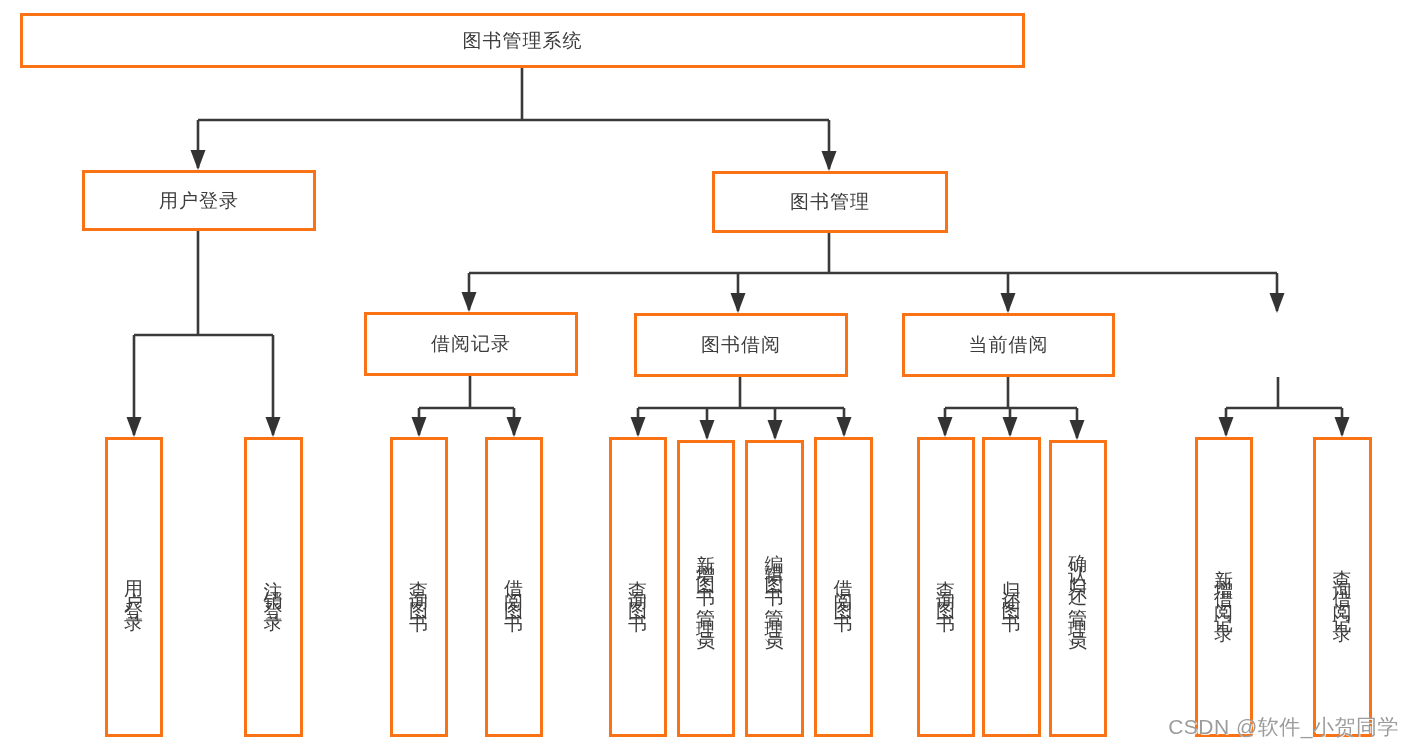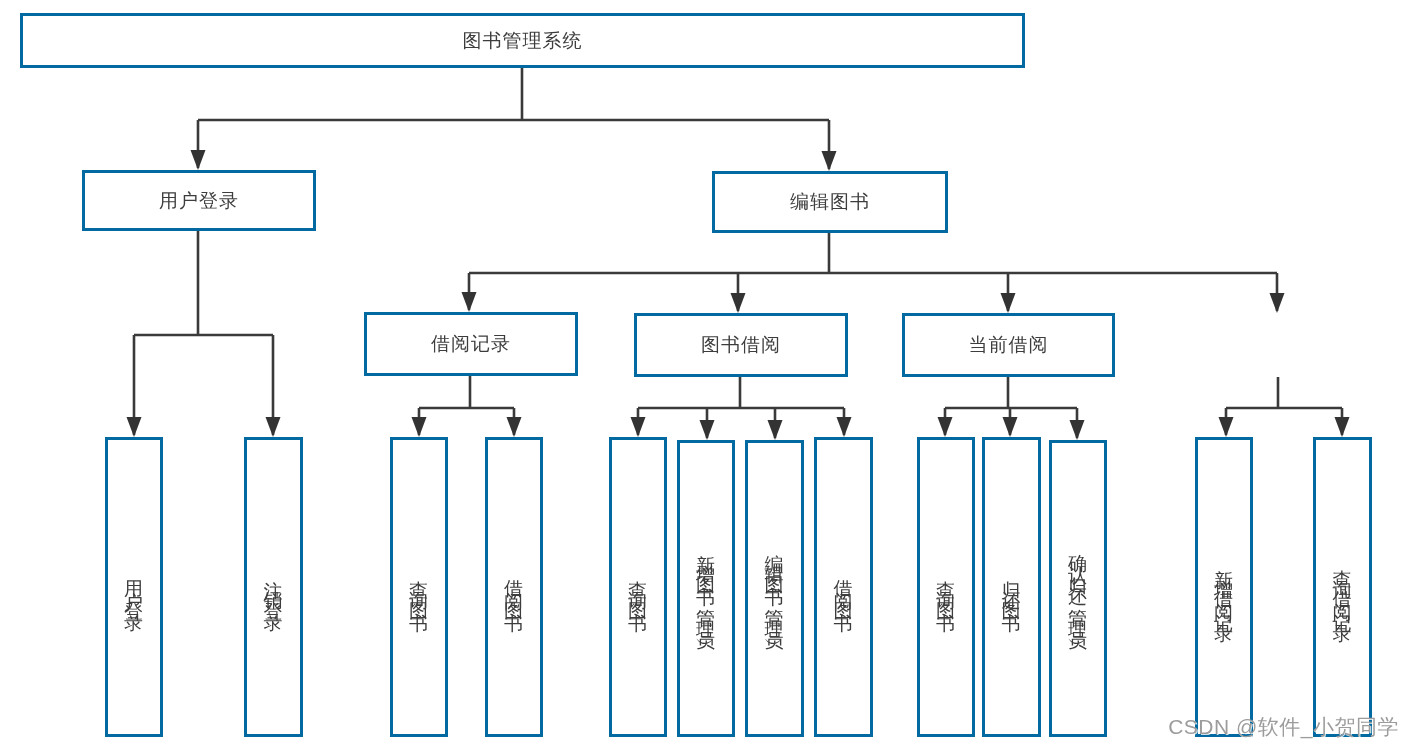--- a/index.html
+++ b/index.html
@@ -12,21 +12,21 @@
   }
   svg.connectors{
     position:absolute;left:0;top:0;width:1405px;height:747px;
     pointer-events:none;
   }
   svg.connectors path{stroke:#3a3a3a;stroke-width:2.6;fill:none;}
   svg.connectors polygon{fill:#333333;stroke:none;}
   .box{
     position:absolute;
     box-sizing:border-box;
-    border:3px solid #0369a1;
+    border:3px solid #f97316;
     background:#ffffff;
     display:flex;
     align-items:center;
     justify-content:center;
     color:#3d3d3d;
   }
   .box.h{
     font-size:19px;
     letter-spacing:1px;
   }
@@ -73,21 +73,21 @@
       <polygon points="1002.5,417 1017.5,417 1010,437"></polygon>
       <polygon points="1069.5,420 1084.5,420 1077,440"></polygon>
       <polygon points="1218.5,417 1233.5,417 1226,437"></polygon>
       <polygon points="1334.5,417 1349.5,417 1342,437"></polygon>
     </g>
   </svg>
 
   <div class="box h" style="left:20px;top:13px;width:1005px;height:55px">图书管理系统</div>
 
   <div class="box h" style="left:82px;top:170px;width:234px;height:61px">用户登录</div>
-  <div class="box h" style="left:712px;top:171px;width:236px;height:62px">编辑图书</div>
+  <div class="box h" style="left:712px;top:171px;width:236px;height:62px">图书管理</div>
 
   <div class="box h" style="left:364px;top:312px;width:214px;height:64px">借阅记录</div>
   <div class="box h" style="left:902px;top:313px;width:213px;height:64px">当前借阅</div>
   <div class="box h" style="left:634px;top:313px;width:214px;height:64px">图书借阅</div>
 
   <div class="box v" style="left:105px;top:437px;width:58px;height:300px">用户登录</div>
   <div class="box v" style="left:244px;top:437px;width:59px;height:300px">注销登录</div>
 
   <div class="box v" style="left:390px;top:437px;width:58px;height:300px">查询图书</div>
   <div class="box v" style="left:485px;top:437px;width:58px;height:300px">借阅图书</div>

